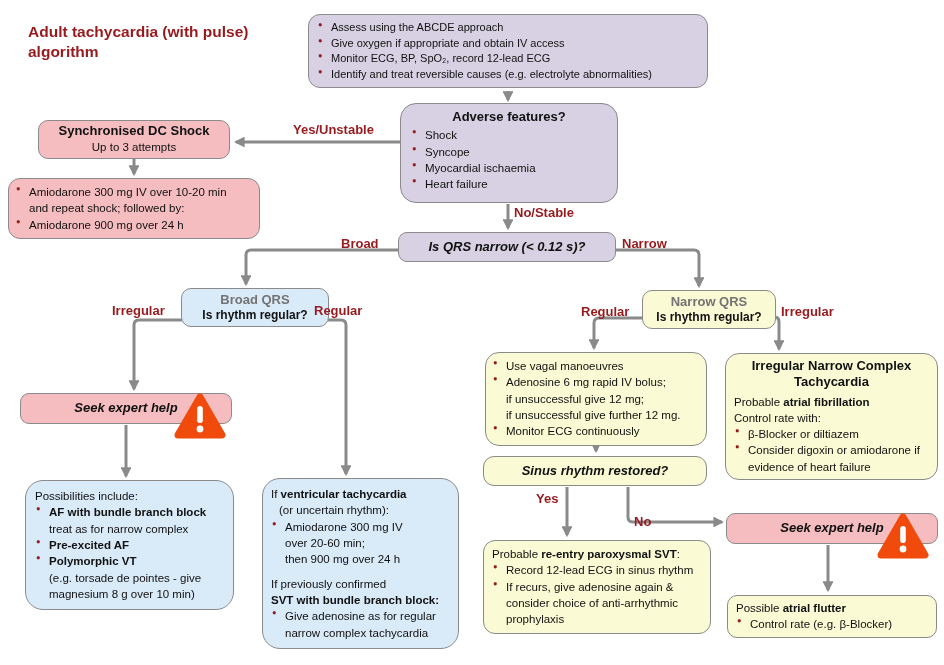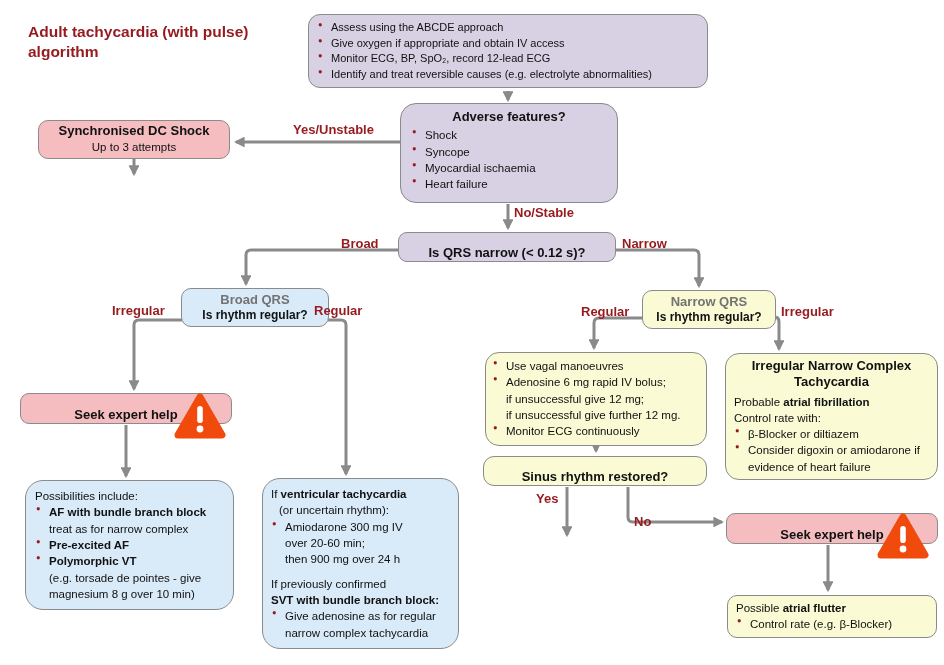--- a/index.html
+++ b/index.html
@@ -24,21 +24,21 @@
   ul.blt{margin:0;padding:0;list-style:none;}
   ul.blt li{position:relative;padding-left:14px;margin:0;}
   ul.blt li::before{content:"\25CF";position:absolute;left:1px;top:0px;font-size:7.5px;color:#961a1e;}
   .tight li{padding-left:11px;}
   .tight li::before{left:0;}
   .ctr{text-align:center;}
   .bt{font-weight:bold;font-size:13px;line-height:1.25;}
   .bt2{font-weight:bold;font-size:12px;line-height:1.25;}
   .b{font-weight:bold;}
   .maroon{color:#737373;}
-  .flexc{display:flex;align-items:flex-end;justify-content:center;}
+  .flexc{display:flex;align-items:center;justify-content:center;font-style:italic;}
   .blk{display:block;}
   .gap6{margin-top:6px;}
   .gap8{margin-top:8px;}
   .warn{position:absolute;z-index:4;}
   #assess{left:308px;top:14px;width:400px;border-radius:12px;padding:5px 6px 5px 8px;font-size:11px;}
   #adverse{left:400px;top:103px;width:218px;height:100px;border-radius:16px;padding:5px 10px;}
   #dcshock{left:38px;top:120px;width:192px;border-radius:10px;padding:2px 4px;}
   #amio{left:8px;top:178px;width:252px;border-radius:12px;padding:5px 6px;}
   #qrsbox{left:398px;top:232px;width:218px;height:30px;border-radius:9px;}
   #broadqrs{left:181px;top:288px;width:148px;border-radius:10px;padding:3px 2px;}
@@ -114,20 +114,29 @@
       <li>Myocardial ischaemia</li>
       <li>Heart failure</li>
     </ul>
   </div>
 
   <div class="box pink ctr" id="dcshock">
     <div class="bt">Synchronised DC Shock</div>
     <div>Up to 3 attempts</div>
   </div>
 
+  <div class="box pink" id="amio">
+    <ul class="blt">
+      <li>
+        <span class="blk">Amiodarone 300 mg IV over 10-20 min</span>
+        <span class="blk">and repeat shock; followed by:</span>
+      </li>
+      <li>Amiodarone 900 mg over 24 h</li>
+    </ul>
+  </div>
 
   <div class="box lavender flexc" id="qrsbox">
     <span class="bt">Is QRS narrow (&lt; 0.12 s)?</span>
   </div>
 
   <div class="box blue ctr" id="broadqrs">
     <div class="bt maroon">Broad QRS</div>
     <div class="bt2">Is rhythm regular?</div>
   </div>
 
@@ -198,20 +207,27 @@
     <ul class="blt">
       <li>β-Blocker or diltiazem</li>
       <li>Consider digoxin or amiodarone if evidence of heart failure</li>
     </ul>
   </div>
 
   <div class="box yellow flexc" id="sinusbox">
     <span class="bt">Sinus rhythm restored?</span>
   </div>
 
+  <div class="box yellow" id="svtbox">
+    <div><span>Probable </span><span class="b">re-entry paroxysmal SVT</span><span>:</span></div>
+    <ul class="blt">
+      <li>Record 12-lead ECG in sinus rhythm</li>
+      <li>If recurs, give adenosine again &amp; consider choice of anti-arrhythmic prophylaxis</li>
+    </ul>
+  </div>
 
   <div class="box pink flexc" id="seekr">
     <span class="bt">Seek expert help</span>
   </div>
   <svg class="warn" style="left:877px;top:512px;" width="52" height="49" viewBox="0 0 52 49">
     <path d="M26 5 L48 43 L4 43 Z" fill="#f04a0c" stroke="#f04a0c" stroke-width="7" stroke-linejoin="round"></path>
     <rect x="23.2" y="14" width="5.6" height="17" rx="2.8" fill="#ffffff"></rect>
     <circle cx="26" cy="37" r="3.4" fill="#ffffff"></circle>
   </svg>
 

